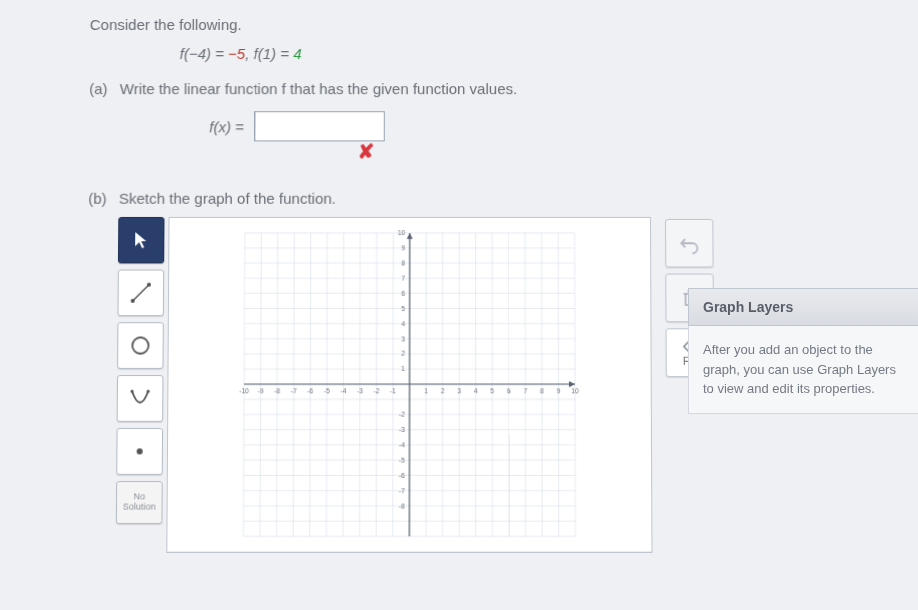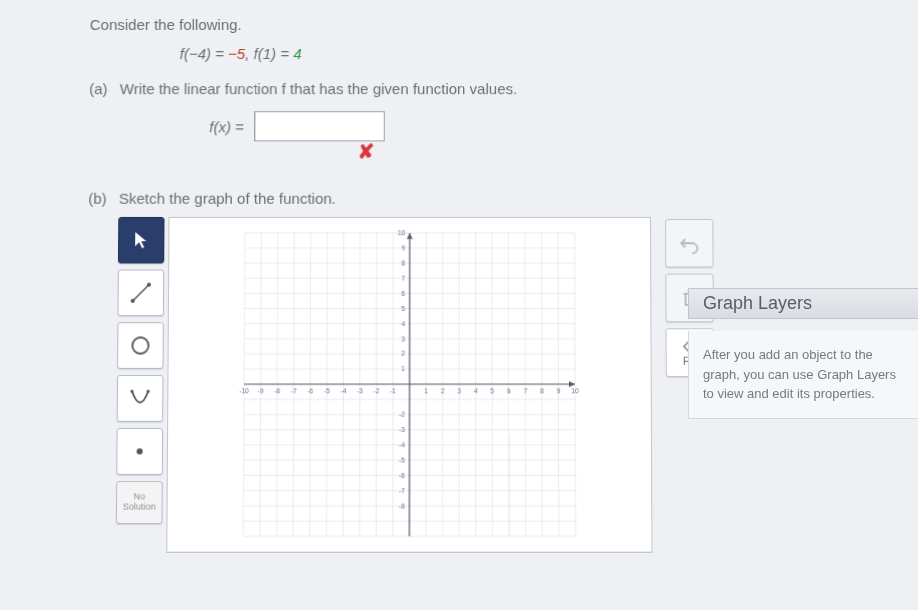--- a/index.html
+++ b/index.html
@@ -20,22 +20,22 @@
     .tools { display:flex; flex-direction:column; gap:6px; }
     .tool { width:46px; height:46px; background:#fff; border:1px solid #b5bdc8; border-radius:3px; display:flex; align-items:center; justify-content:center; cursor:pointer; box-shadow:0 1px 1px rgba(0,0,0,.12); }
     .tool.active { background:#2a3e6b; border-color:#233356; }
     .tool.nosol { height:42px; font-size:9px; line-height:1.1; color:#8a9099; text-align:center; background:#f4f4f4; }
     .grid-wrap { position:relative; width:480px; height:330px; background:#fff; border:1px solid #c0c6cf; overflow:hidden; }
     .grid-wrap svg { width:100%; height:100%; display:block; }
     .side-tools { display:flex; flex-direction:column; gap:6px; margin-left:10px; margin-top:2px; }
     .side-btn { width:48px; height:48px; background:#f4f5f7; border:1px solid #c0c6cf; border-radius:3px; display:flex; align-items:center; justify-content:center; font-size:10px; color:#80868f; cursor:pointer; box-shadow:0 1px 1px rgba(0,0,0,.1); }
     .side-btn.fill { background:#fff; flex-direction:column; gap:2px; font-size:11px; color:#6a6f76; }
     .layers-panel { position:absolute; top:288px; right:0; width:230px; }
-    .layers-title { background:linear-gradient(#e8eaee,#d9dce2); border:1px solid #c0c6cf; padding:4px 14px; font-size:18px; color:#595e66; font-weight:normal; border-right:none; }
-    .layers-body { background:#f6f7f9; border:1px solid #d4d8de; border-top:none; border-right:none; padding:14px; font-size:13px; color:#747a83; line-height:1.5;margin-top:12px; }
+    .layers-title { background:linear-gradient(#e8eaee,#d9dce2); border:1px solid #c0c6cf; padding:10px 14px; font-size:14px; color:#595e66; font-weight:bold; border-right:none; }
+    .layers-body { background:#f6f7f9; border:1px solid #d4d8de; border-top:none; border-right:none; padding:14px; font-size:13px; color:#747a83; line-height:1.5; }
     .ticklbl { font-size:9px; fill:#6d747d; font-family:Arial; }
   </style>
 </head>
 <body>
 
 <div class="page">
   <div class="intro">Consider the following.</div>
 
   <div class="given">
     <span>f(−4) = </span><span class="neg">−5</span><span>,  f(1) = </span><span class="pos">4</span>

